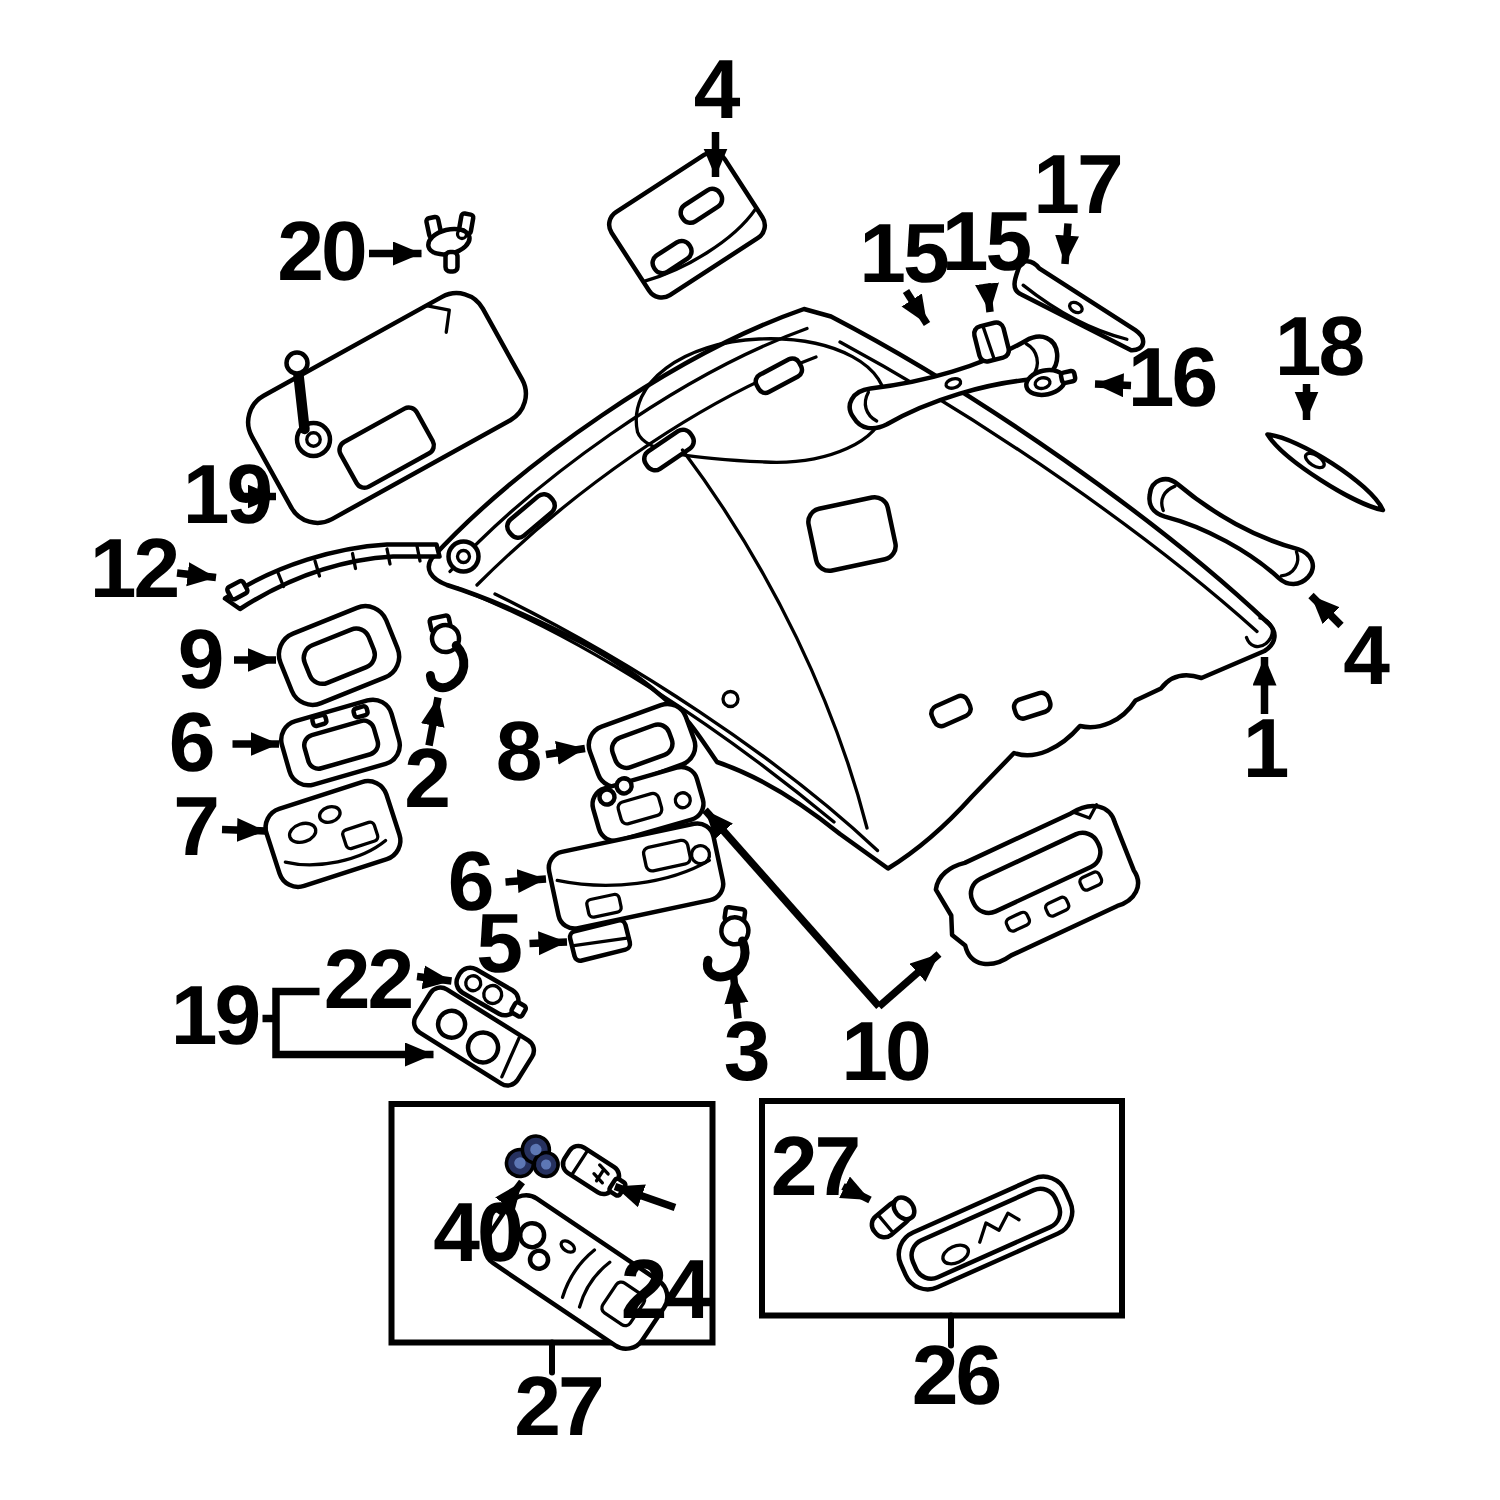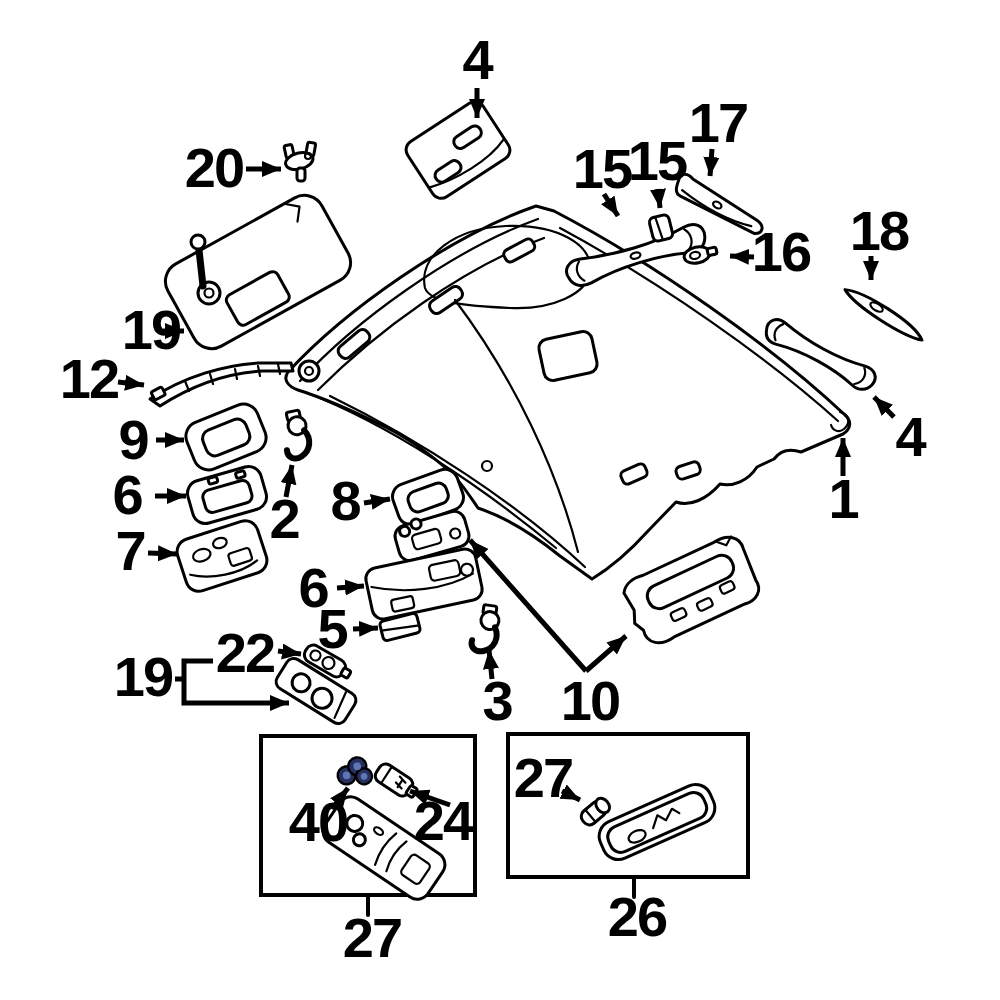--- a/index.html
+++ b/index.html
@@ -322,18 +322,18 @@
 <div class="callout" style="left:910px;top:438px">4</div>
 <div class="callout" style="left:657px;top:162px">15</div>
 <div class="callout" style="left:781px;top:253px">16</div>
 <div class="callout" style="left:718px;top:124px">17</div>
 <div class="callout" style="left:879px;top:232px">18</div>
 <div class="callout" style="left:151px;top:331px">19</div>
 <div class="callout" style="left:214px;top:169px">20</div>
 <div class="callout" style="left:143px;top:678px">19</div>
 <div class="callout" style="left:245px;top:654px">22</div>
 <div class="callout" style="left:372px;top:939px">27</div>
-<div class="callout" style="left:443px;top:822px">24</div>
+<div class="callout" style="left:443px;top:861px">24</div>
 <div class="callout" style="left:318px;top:823px">40</div>
 <div class="callout" style="left:637px;top:918px">26</div>
 <div class="callout" style="left:543px;top:779px">27</div>
 
 </div>
 
 </body></html>

